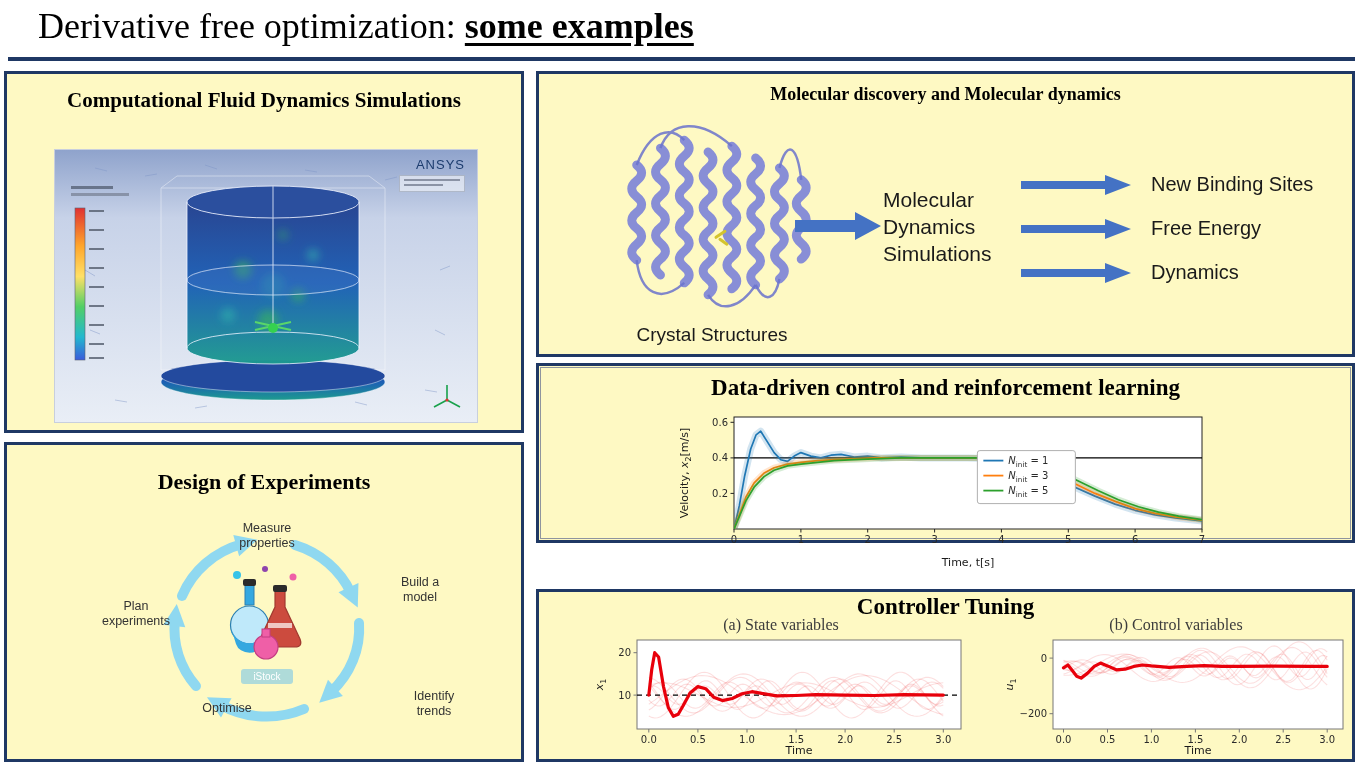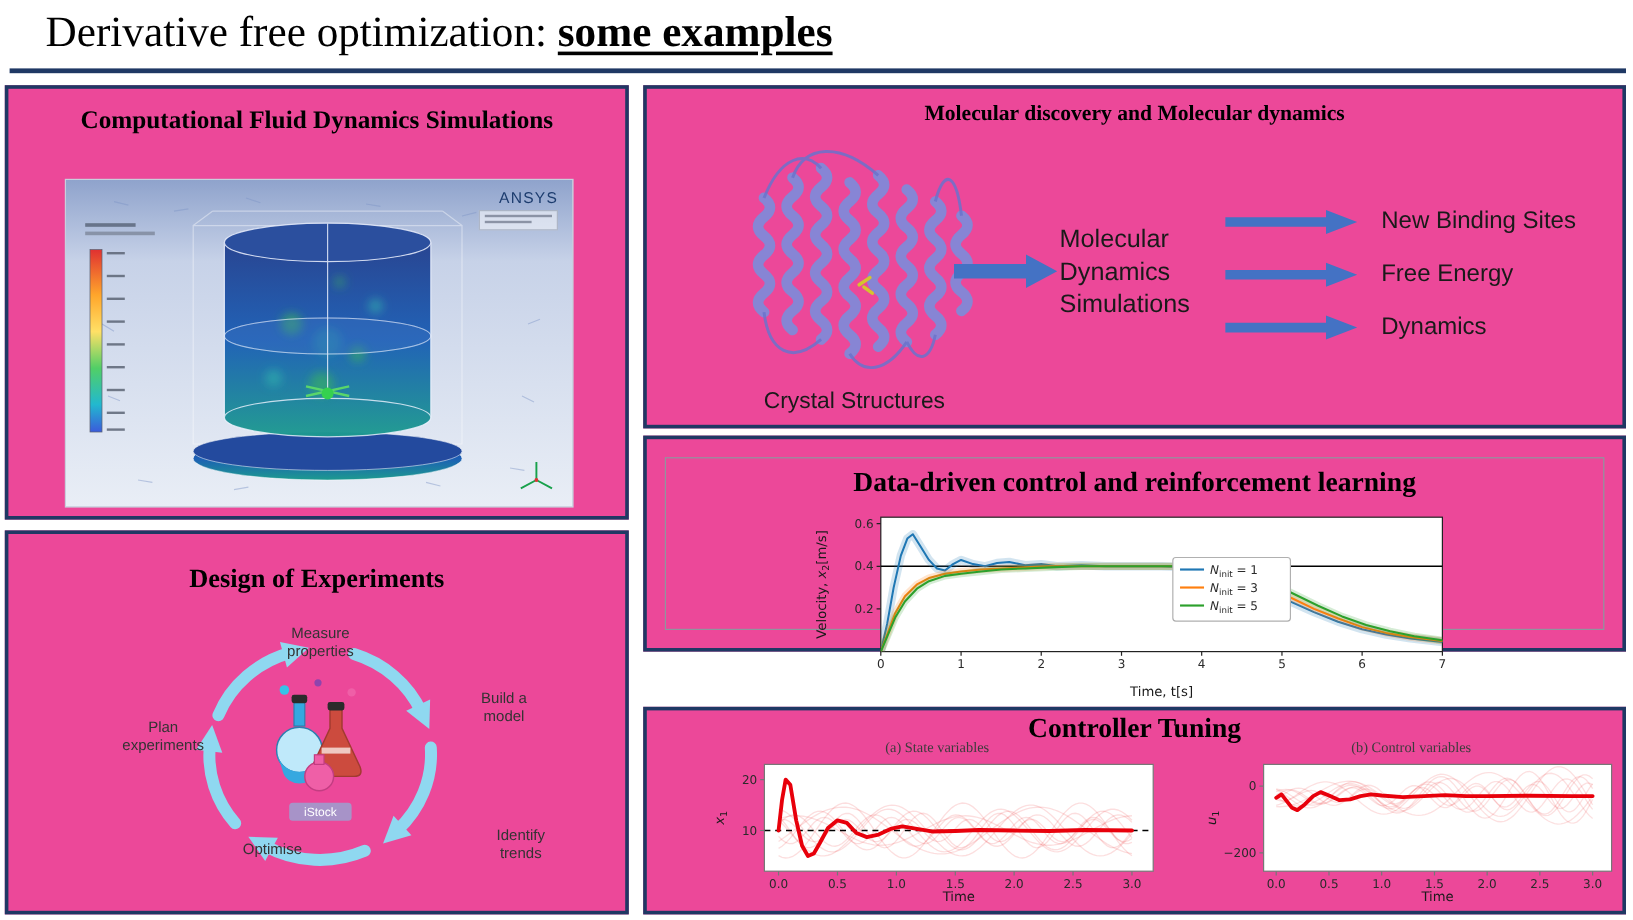--- a/index.html
+++ b/index.html
@@ -5,29 +5,29 @@
   *{box-sizing:border-box;margin:0;padding:0}
   html,body{width:1361px;height:767px;background:#fff;overflow:hidden;
     font-family:"Liberation Sans",sans-serif}
   
   .slide-title{position:absolute;left:38px;top:5px;font-family:"Liberation Serif",serif;
     font-size:36px;font-weight:400;color:#000}
   .slide-title .emph{font-weight:700;text-decoration:underline;
     text-decoration-thickness:3px;text-underline-offset:5px}
   .title-rule{position:absolute;left:8px;top:57px;width:1347px;height:4px;background:#1f3864}
   
-  .panel{position:absolute;border:3px solid #1f3864;background:#ec4899}
+  .panel{position:absolute;border:3px solid #1f3864;background:#fef9c3}
   .panel-title{font-family:"Liberation Serif",serif;font-weight:700;text-align:center;color:#000}
   #panel-cfd{left:4px;top:71px;width:520px;height:362px}
   #panel-cfd .panel-title{margin-top:14px;font-size:21px}
   #panel-doe{left:4px;top:442px;width:520px;height:320px}
   #panel-doe .panel-title{margin-top:24px;font-size:22px}
   #panel-mol{left:536px;top:71px;width:819px;height:286px}
   #panel-mol .panel-title{margin-top:10px;font-size:18px}
-  #panel-ctrl{left:536px;top:363px;width:819px;height:180px;padding:15px}
+  #panel-ctrl{left:536px;top:363px;width:819px;height:180px;padding:1px}
   #panel-ctrl .inner{width:100%;height:100%;border:1px solid #8f959e}
   #panel-ctrl .panel-title{margin-top:7px;font-size:23px}
   #panel-tune{left:536px;top:589px;width:819px;height:173px}
   #panel-tune .panel-title{margin-top:2px;font-size:23px}
   
   .cfd-figure{position:absolute;left:48px;top:76px;width:422px;height:272px;
     box-shadow:0 0 0 1px #c8cfdd}
   .ansys{position:absolute;top:7px;right:12px;color:#1c3c6e;font-weight:400;
     font-size:13px;letter-spacing:1px}
   .ansys-box{position:absolute;top:25px;right:12px;width:66px;height:17px;
@@ -44,21 +44,21 @@
   .big-arrow{position:absolute;left:256px;top:137px}
   .mds-text{position:absolute;left:344px;top:112px;font-size:21px;line-height:27px;
     color:#1a1a1a;white-space:pre-line}
   .out-row{position:absolute;left:482px;display:flex;align-items:center;gap:20px}
   .out-label{font-size:20px;color:#1a1a1a}
   
   #chart-velocity{display:block;margin:8px auto 0}
   .chart-block{position:absolute}
   #block-a{left:52px;top:24px;width:380px}
   #block-b{left:462px;top:24px;width:350px}
-  .caption{font-family:"Liberation Serif",serif;font-size:12px;color:#3c3c3c;
+  .caption{font-family:"Liberation Serif",serif;font-size:16px;color:#3c3c3c;
     text-align:center;margin-bottom:1px}
   svg text.tk{font-family:"DejaVu Sans",sans-serif;font-size:10px;fill:#2a2a2a}
   svg text.al{font-family:"DejaVu Sans",sans-serif;font-size:11px;fill:#1a1a1a}
 </style>
 </head>
 <body>
 
 <div>
 
   <h1 class="slide-title"><span>Derivative free optimization: </span><span class="emph">some examples</span></h1>

